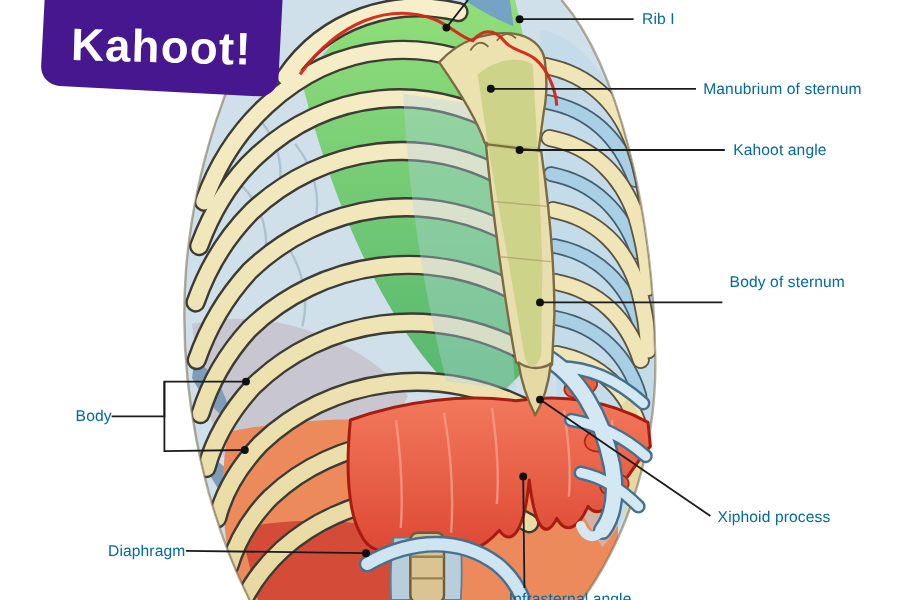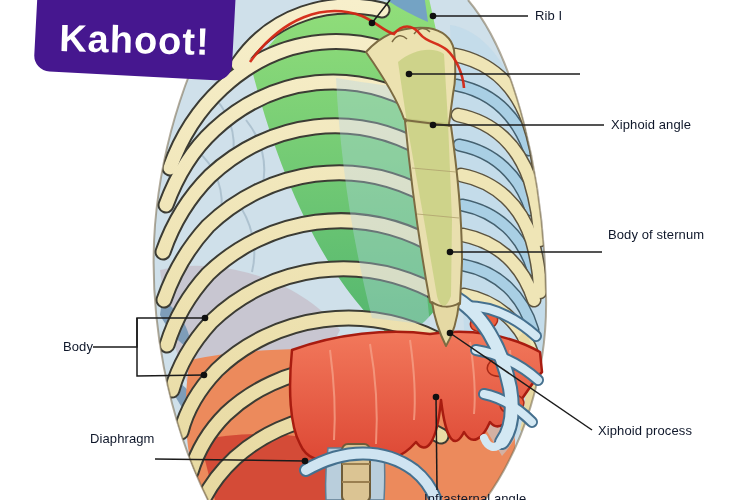--- a/index.html
+++ b/index.html
@@ -3,21 +3,21 @@
 <meta charset="utf-8">
 <style>
   html,body{margin:0;padding:0;background:#ffffff;}
   .screen{
     position:relative;width:750px;height:500px;overflow:hidden;background:#ffffff;
     font-family:"Liberation Sans",sans-serif;
   }
   .art{position:absolute;left:0;top:0;width:750px;height:500px;}
   .lbl{
     position:absolute;font:13px/1.15 "Liberation Sans",sans-serif;
-    color:#0f172a;white-space:nowrap;letter-spacing:.1px;
+    color:#0369a1;white-space:nowrap;letter-spacing:.1px;
   }
   .kahoot{
     position:absolute;left:36px;top:-26px;width:198px;height:102px;
     background:#46178F;border-radius:16px;transform:rotate(3deg);
     display:flex;align-items:flex-end;justify-content:center;
     padding-bottom:14px;box-sizing:border-box;z-index:6;
   }
   .kahoot span{
     color:#ffffff;font-size:38px;font-weight:800;letter-spacing:1px;
     font-family:"Liberation Sans",sans-serif;transform:rotate(-1.5deg);
@@ -218,19 +218,20 @@
       <circle cx="305" cy="461" r="3.3"></circle>
       <circle cx="436" cy="397" r="3.3"></circle>
     </g>
   </svg>
 
   <div class="kahoot">
     <span>Kahoot!</span>
   </div>
 
   <div class="lbl" style="left:535px;top:9px">Rib I</div>
-  <div class="lbl" style="left:611px;top:118px">Xiphoid angle</div>
+  <div class="lbl" style="left:586px;top:67px">Manubrium of sternum</div>
+  <div class="lbl" style="left:611px;top:118px">Kahoot angle</div>
   <div class="lbl" style="left:608px;top:228px">Body of sternum</div>
   <div class="lbl" style="left:598px;top:424px">Xiphoid process</div>
   <div class="lbl" style="left:63px;top:340px">Body</div>
-  <div class="lbl" style="left:90px;top:432px">Diaphragm</div>
+  <div class="lbl" style="left:90px;top:452px">Diaphragm</div>
   <div class="lbl" style="left:424px;top:492px">Infrasternal angle</div>
 </div>
 
 </body></html>

